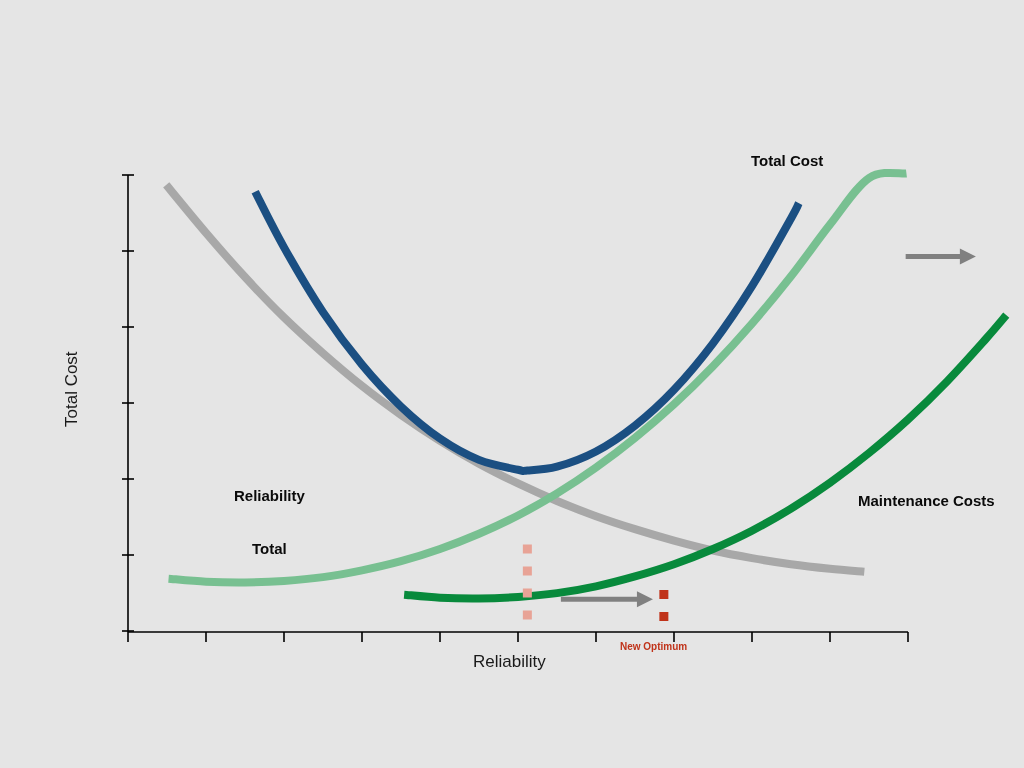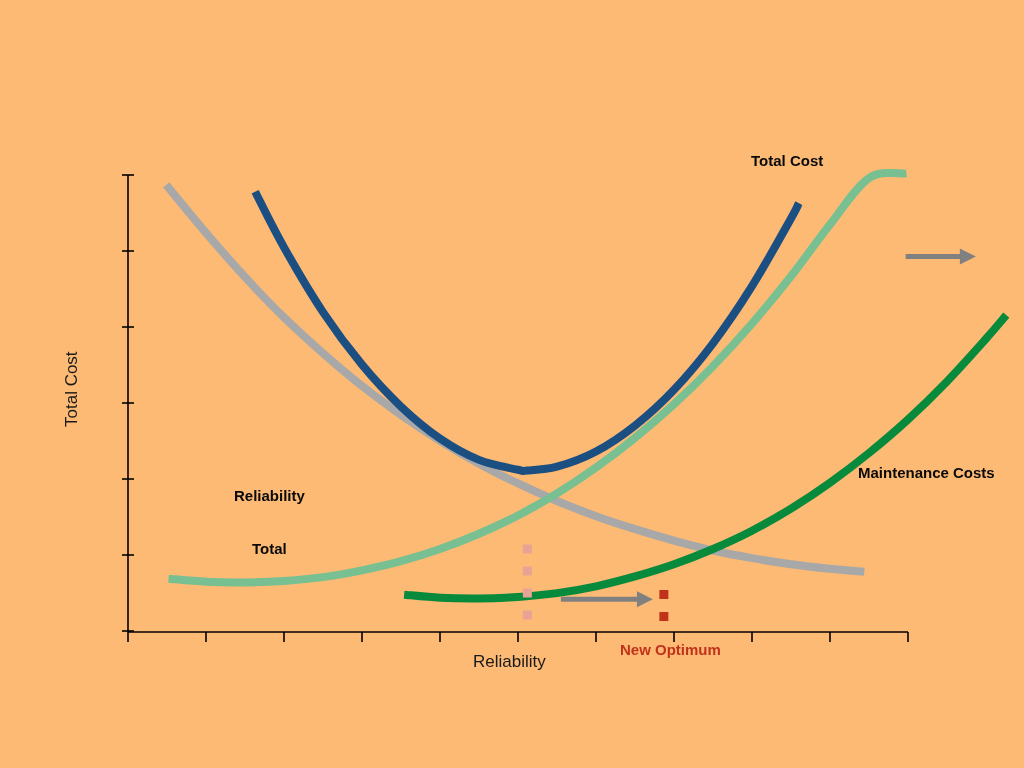--- a/index.html
+++ b/index.html
@@ -10,21 +10,21 @@
   body {
     width: 1024px;
     height: 768px;
     font-family: "Liberation Sans", sans-serif;
     overflow: hidden;
   }
   #chart-root {
     position: relative;
     width: 1024px;
     height: 768px;
-    background: #fdba74;
+    background: #e5e5e5;
   }
   #plot-svg {
     position: absolute;
     left: 0;
     top: 0;
     width: 1024px;
     height: 768px;
   }
   .lbl {
     position: absolute;
@@ -37,35 +37,35 @@
     font-size: 15px;
     color: #0a0a0a;
   }
   .lbl-axis {
     font-weight: normal;
     font-size: 17px;
     color: #1a1a1a;
   }
   .lbl-annot {
     font-weight: bold;
-    font-size: 15px;
+    font-size: 10px;
     color: #c0331a;
   }
   #label-total-cost {
     left: 751px;
     top: 152px;
   }
   #label-reliability-costs {
     left: 234px;
     top: 452px;
     text-align: center;
   }
   #label-maintenance-costs {
     left: 858px;
-    top: 464px;
+    top: 492px;
   }
   #label-new-optimum {
     left: 620px;
     top: 641px;
   }
   #label-xaxis {
     left: 473px;
     top: 652px;
   }
   #label-yaxis {

